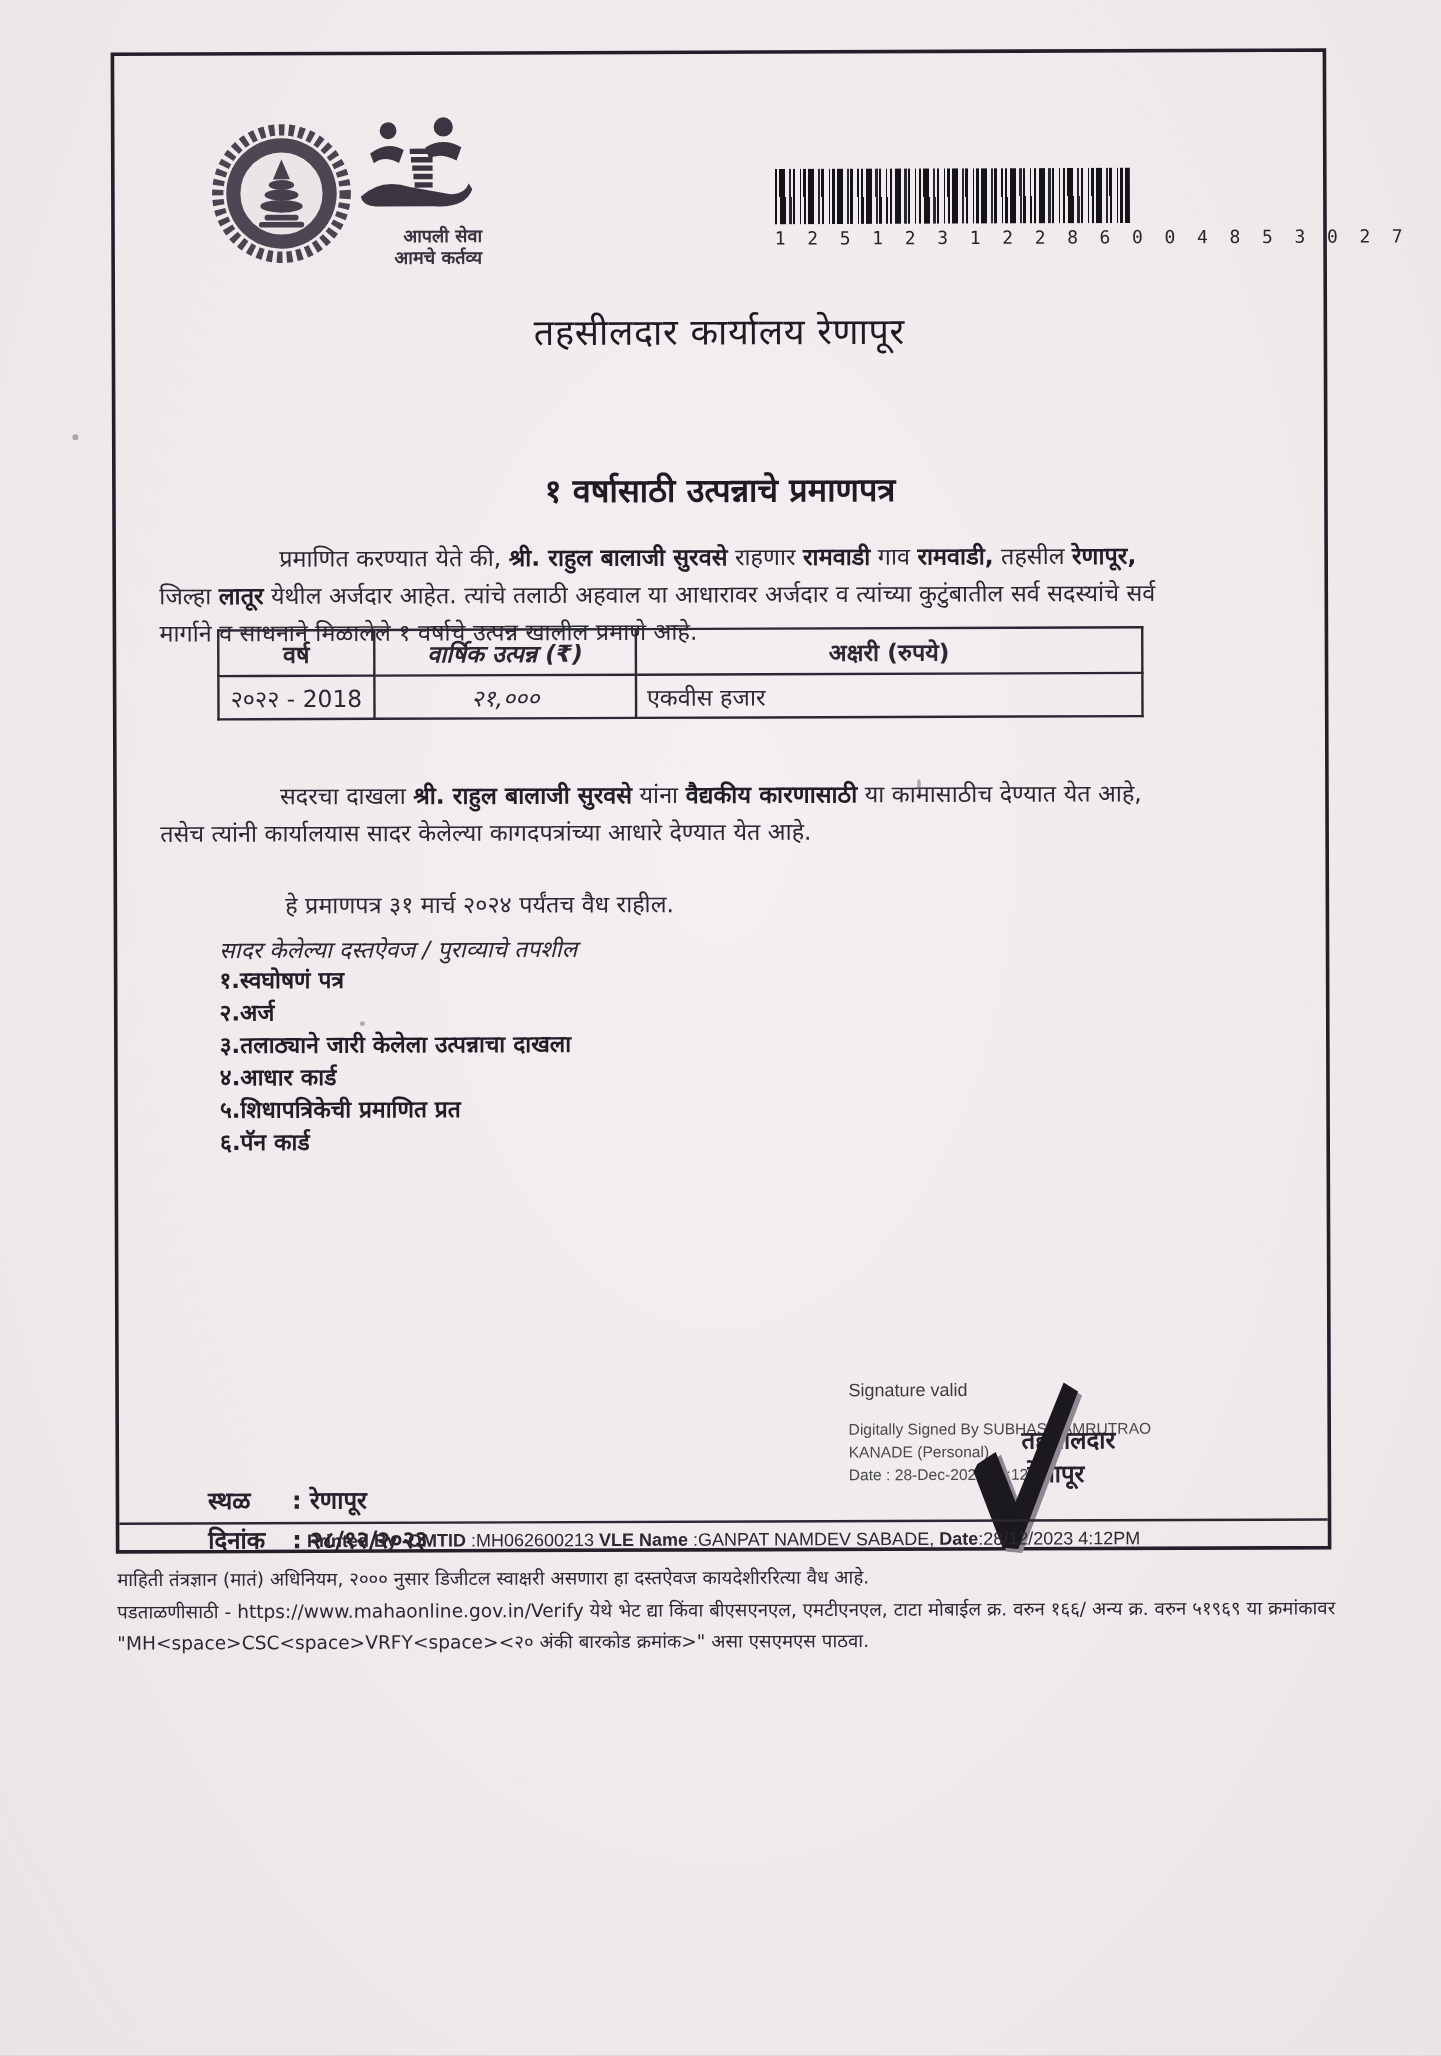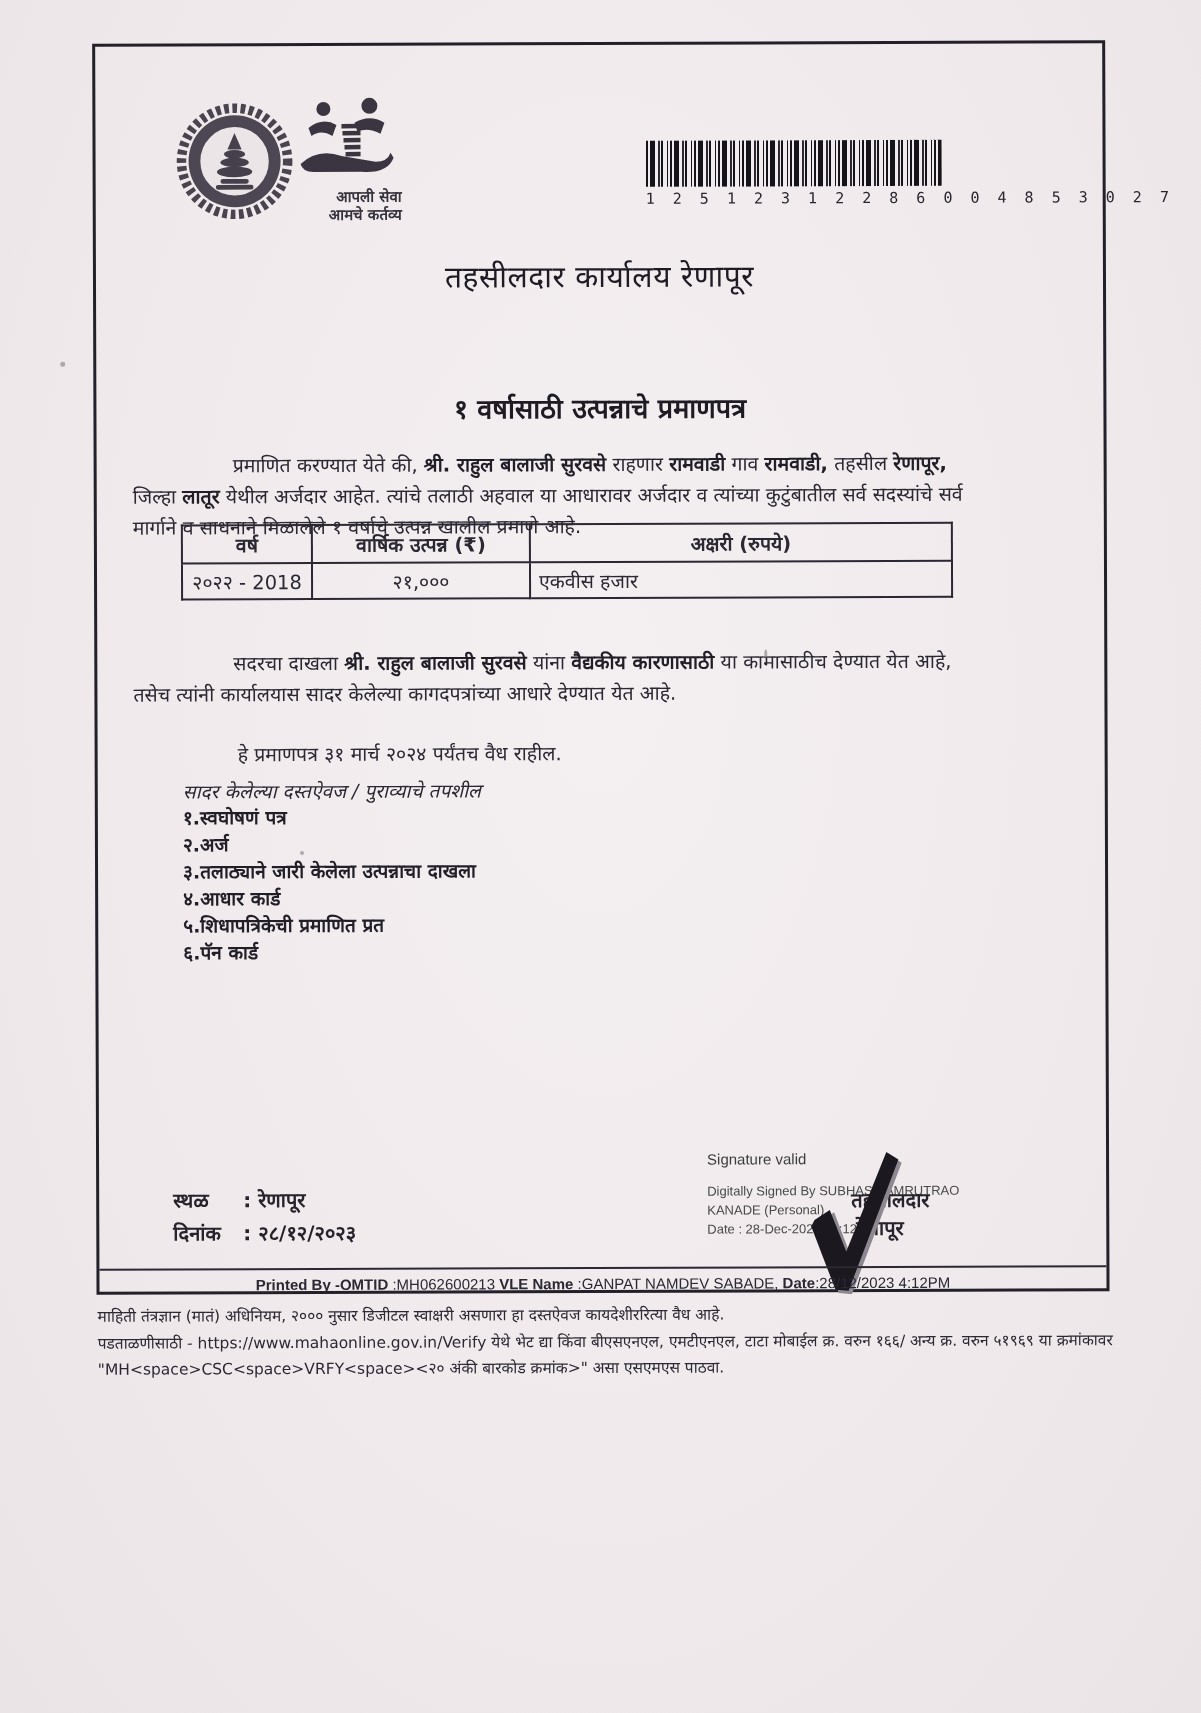--- a/index.html
+++ b/index.html
@@ -44,28 +44,28 @@
   .para { left:36px; width:856px; font-size:19.5px; line-height:31px; text-indent:100px; color:#2a2732; }
   .para1 { top:404px; }
   .para2 { top:602px; }
   .para b { font-weight:700; color:#211e28; }
 
   table.income { left:84px; top:478px; width:744px; border-collapse:collapse; table-layout:fixed; position:absolute; }
   table.income th, table.income td { border:2px solid #2b2834; font-size:19.5px; padding:3px 8px; }
   table.income th { height:38px; font-weight:700; text-align:center; }
   table.income td { height:36px; }
   .c1 { width:130px; text-align:center; }
-  .c2 { width:218px; text-align:center; }
+  .c2 { width:218px; text-align:center;font-style:italic; }
   .c3 { width:422px; text-align:left; padding-left:14px; }
 
   .validity { left:140px; top:694px; font-size:19.5px; }
   .docs-title { left:85px; top:732px; font-size:19px; font-style:italic; font-weight:500; color:#2a2732; }
   .docs-list { left:85px; top:758px; list-style:none; font-size:19px; font-weight:600; line-height:27px; color:#211e28; }
 
-  .signoff { left:74px; top:1138px; font-size:20px; font-weight:600; line-height:33px; color:#26232d; }
+  .signoff { left:74px; top:1188px; font-size:20px; font-weight:600; line-height:33px; color:#26232d; }
   .signoff .lbl { display:inline-block; width:70px; }
 
   .sigblock { left:608px; top:1106px; width:300px; }
   .sig-status { font-size:15px; color:#3c3c3c; font-weight:500; font-family:"Liberation Sans", sans-serif; }
   .sig-lines { margin-top:14px; font-size:13px; line-height:19px; color:#4a4a4a; font-family:"Liberation Sans", sans-serif; }
   .sig-mar1 { left:752px; top:1142px; font-size:20px; font-weight:600; color:#26232d; }
   .sig-mar2 { left:757px; top:1170px; font-size:20px; font-weight:600; color:#26232d; }
   .checkmark { left:692px; top:1108px; width:112px; height:142px; }
 
   .printed-strip { left:0; right:0; top:1222px; border-top:2px solid #2b2834; text-align:center; padding-top:6px; font-size:15px; color:#2b2833; font-family:"Liberation Sans", sans-serif; }

